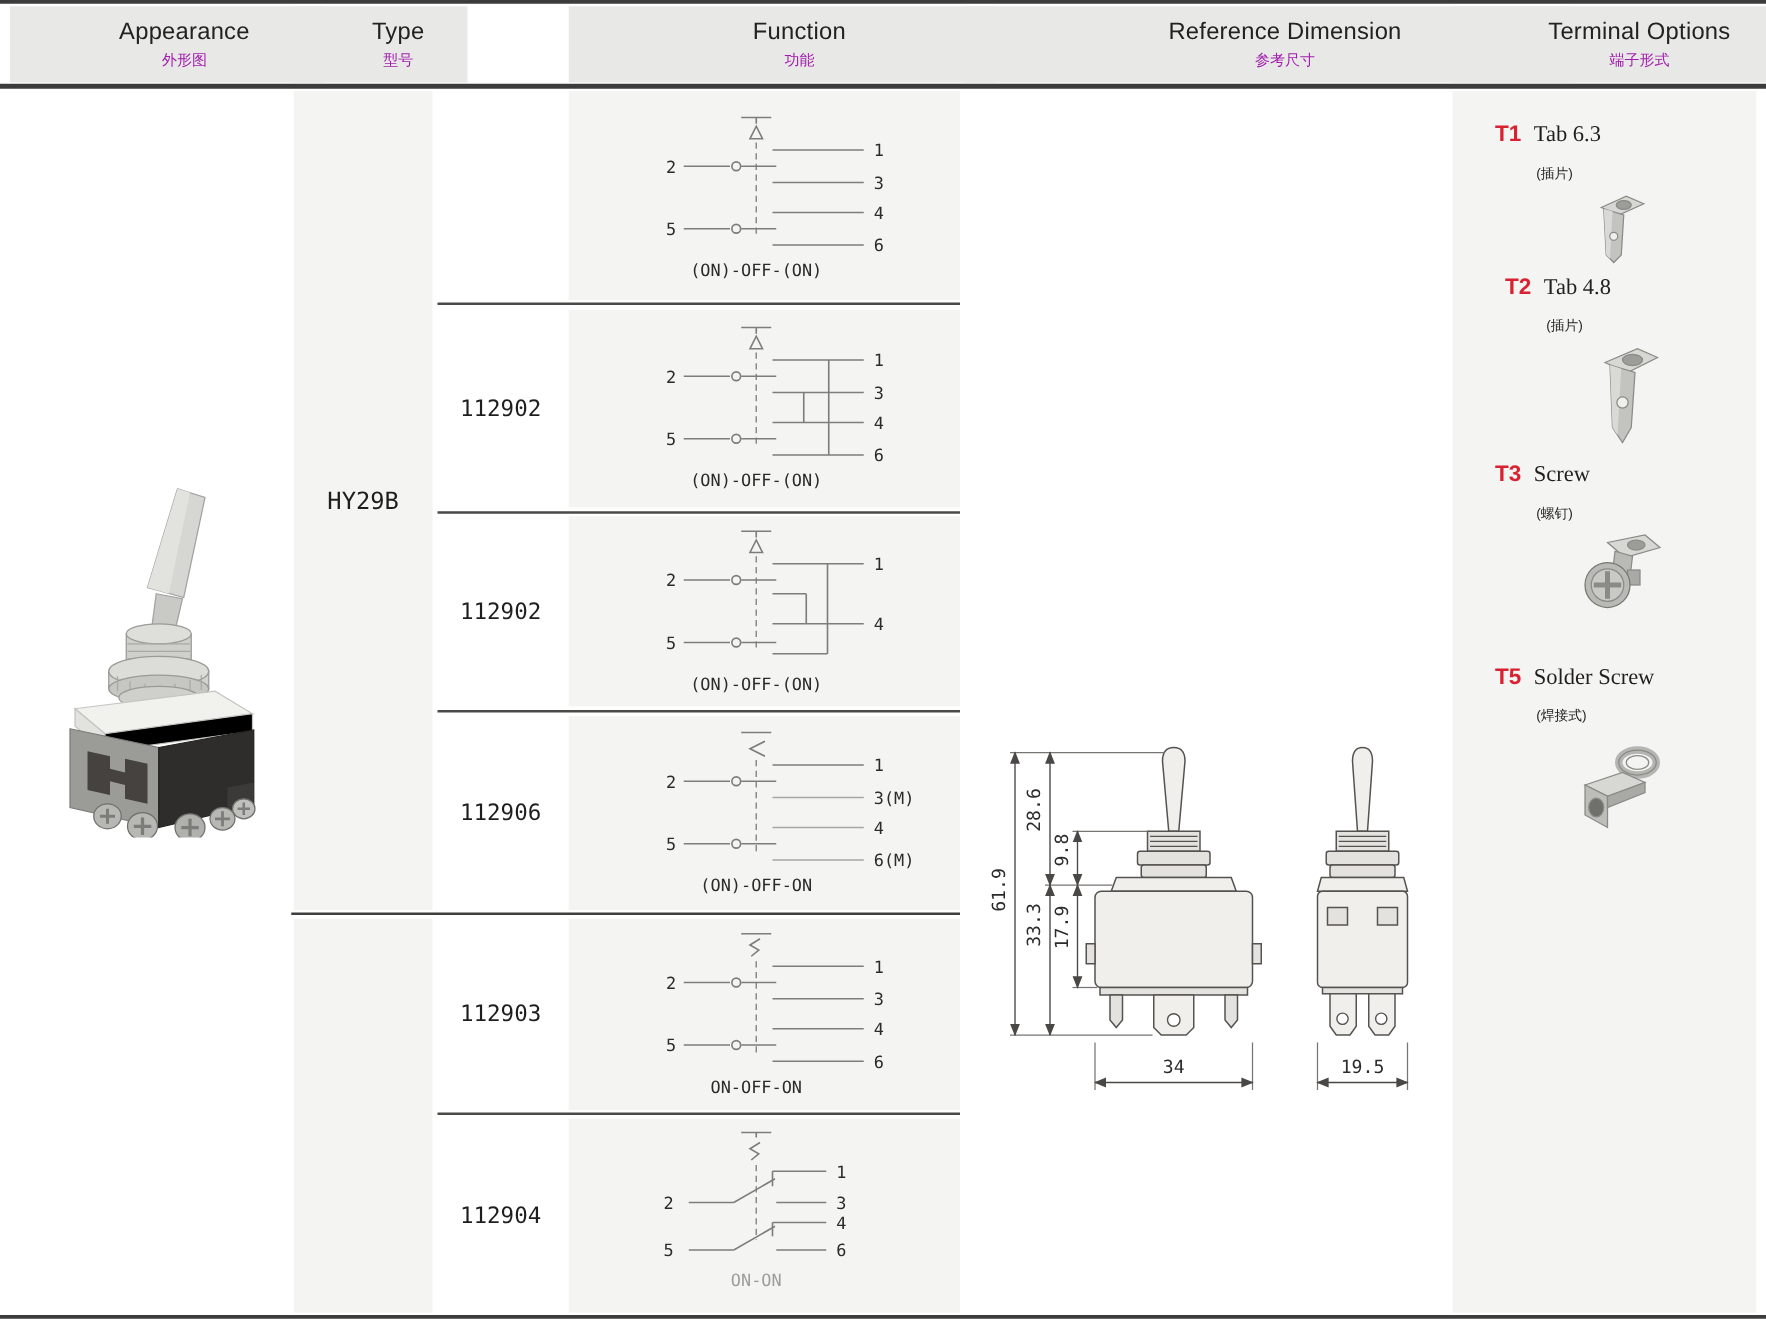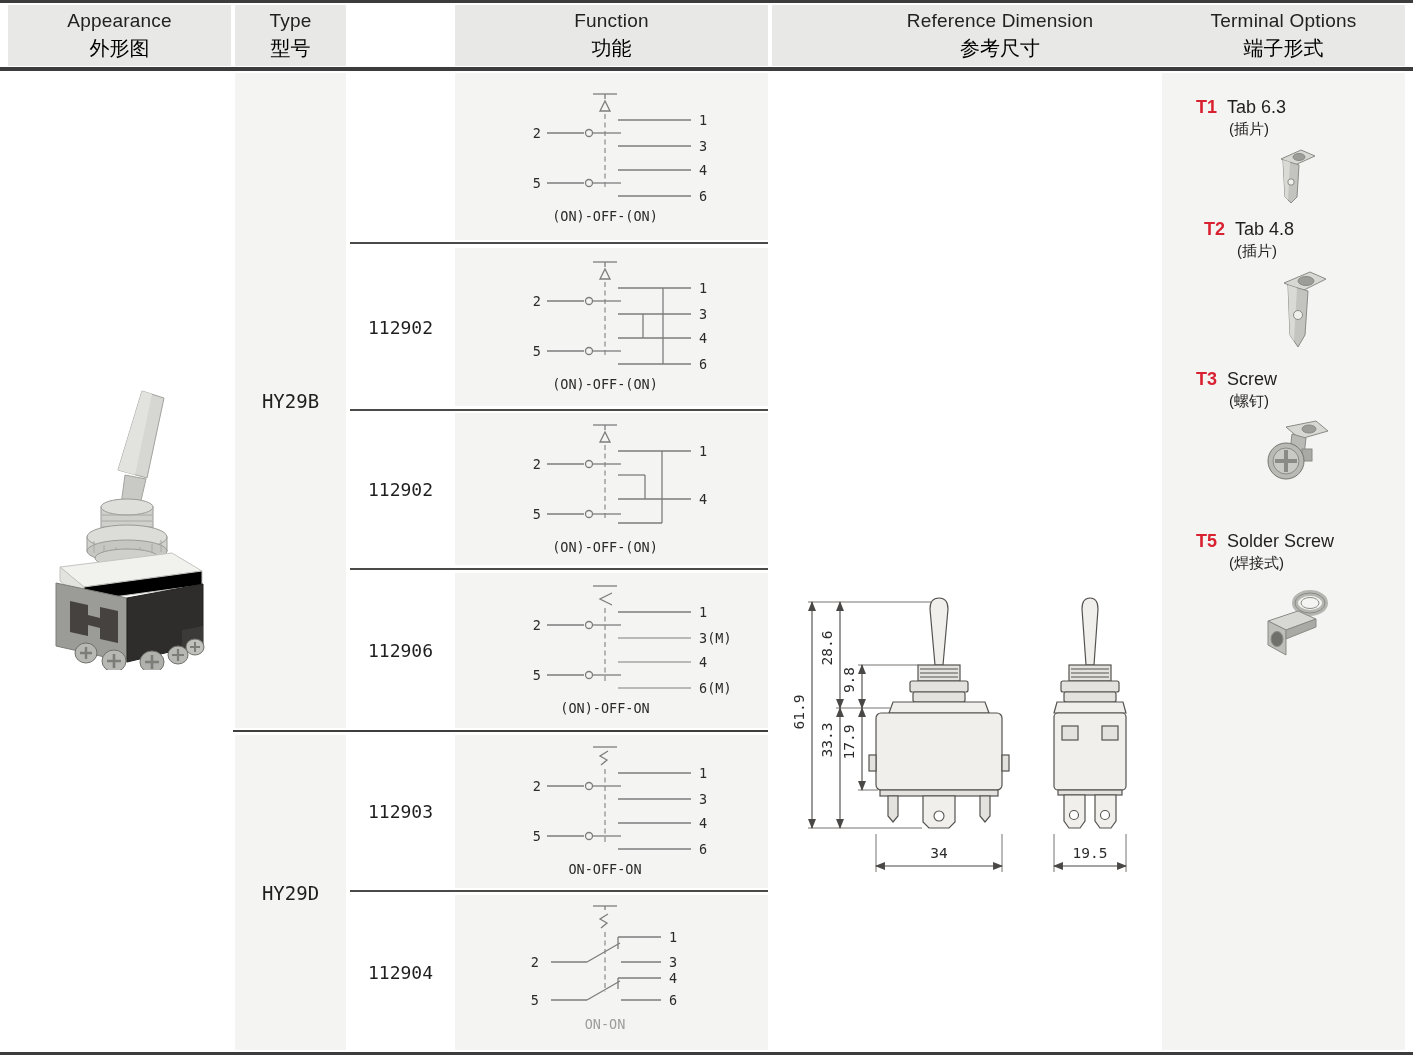--- a/index.html
+++ b/index.html
@@ -6,24 +6,24 @@
   .page {
     position:relative; width:1413px; height:1059px;
     background:#ffffff; overflow:hidden;
     font-family:"Liberation Sans", sans-serif;
     -webkit-font-smoothing:antialiased;
   }
   .abs { position:absolute; }
   .bar { background:#3c3c3c; }
   .hdr-cell {
     background:#e8e8e6; display:flex; flex-direction:column;
-    align-items:center; justify-content:center; gap:3px;
+    align-items:center; justify-content:center; gap:3px;padding-left:28px;
   }
   .hdr-en { font-size:19px; color:#222220; letter-spacing:0.2px; }
-  .hdr-zh { font-size:20px; color:#000000; }
+  .hdr-zh { font-size:12px; color:#a21caf; }
   .gray-block { background:#f4f4f2; }
   .rule { background:#4a4a48; }
   .code-cell {
     display:flex; align-items:center; justify-content:center;
     font-family:"DejaVu Sans Mono", monospace;
     font-size:18px; color:#1e1e1e;
   }
   .type-cell {
     display:flex; align-items:center; justify-content:center;
     font-family:"DejaVu Sans Mono", monospace;
@@ -38,22 +38,22 @@
   .dlabel { font-family:"DejaVu Sans Mono", monospace; font-size:13.5px; fill:#2b2b2b; text-anchor:middle; }
   .dlabel-light { fill:#9d9d9b; }
   .part  { fill:#f0efec; stroke:#55534f; stroke-width:1.2; }
   .part2 { fill:#e3e2df; stroke:#55534f; stroke-width:1.2; }
   .pline { stroke:#55534f; stroke-width:1; fill:none; }
   .wit   { stroke:#777572; stroke-width:1; fill:none; }
   .dim   { stroke:#4a4846; stroke-width:1.1; fill:none; }
   .dimtxt { font-family:"DejaVu Sans Mono", monospace; font-size:14.5px; fill:#2b2b2b; text-anchor:middle; }
   .t-opt-row { display:flex; gap:10px; align-items:baseline; }
   .t-id   { color:#d92231; font-size:18px; font-weight:bold; font-family:"Liberation Sans", sans-serif; }
-  .t-name { color:#201f1d; font-size:18px; font-family:Liberation Sans, sans-serif; }
-  .t-zh   { color:#201f1d; font-size:15px; font-family:"Liberation Sans", sans-serif; margin-left:33px; margin-top:2px; }
+  .t-name { color:#201f1d; font-size:18px; font-family:Liberation Serif, serif; }
+  .t-zh   { color:#201f1d; font-size:11px; font-family:"Liberation Sans", sans-serif; margin-left:33px; margin-top:13px; }
   .t-icon { display:flex; justify-content:center; margin-top:8px; }
 </style>
 </head>
 <body>
 
 <div class="page">
 
   <div class="abs bar" style="left:0; top:0; width:1413px; height:3px;"></div>
 
   <div class="abs hdr-cell" style="left:8px;   top:5px; width:223px; height:61px;">
@@ -144,23 +144,20 @@
         <ellipse cx="156" cy="270" rx="10" ry="9" fill="#b7b7b3" stroke="#6f6f6b"></ellipse>
         <path d="M150,270 h12 M156,264 v12" stroke="#7c7c78" stroke-width="2.2" fill="none"></path>
         <ellipse cx="173" cy="262" rx="9" ry="8" fill="#c0c0bc" stroke="#6f6f6b"></ellipse>
         <path d="M168,262 h10 M173,257 v10" stroke="#7c7c78" stroke-width="2" fill="none"></path>
       </g>
     </svg>
   </div>
 
   <div class="abs type-cell" style="left:235px; top:73px; width:111px; height:655px;">
     <span>HY29B</span>
-  </div>
-  <div class="abs type-cell" style="left:235px; top:735px; width:111px; height:315px;">
-    <span>HY29D</span>
   </div>
 
   <div class="abs code-cell" style="left:350px; top:248px; width:101px; height:158px;">
       <span>112902</span>
     </div>
   <div class="abs code-cell" style="left:350px; top:413px; width:101px; height:152px;">
       <span>112902</span>
     </div>
   <div class="abs code-cell" style="left:350px; top:573px; width:101px; height:155px;">
       <span>112906</span>

